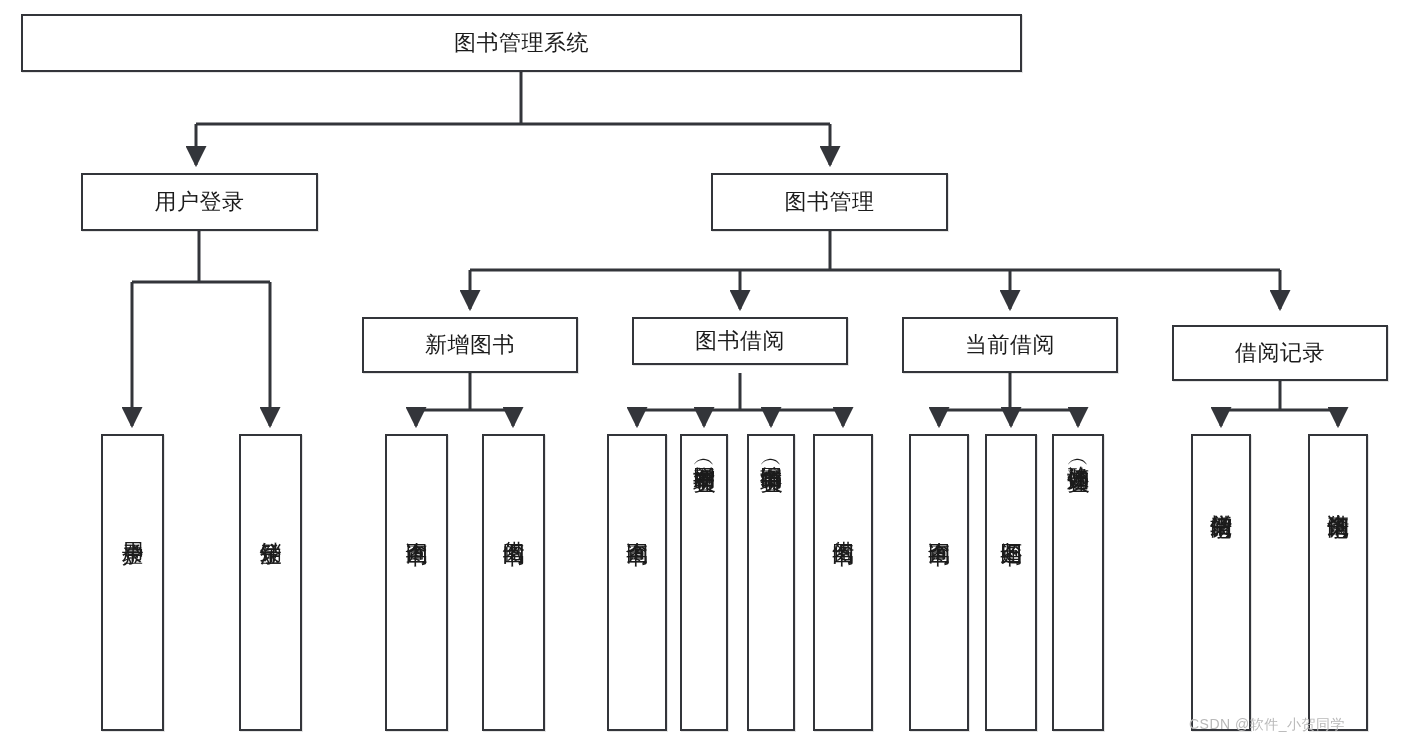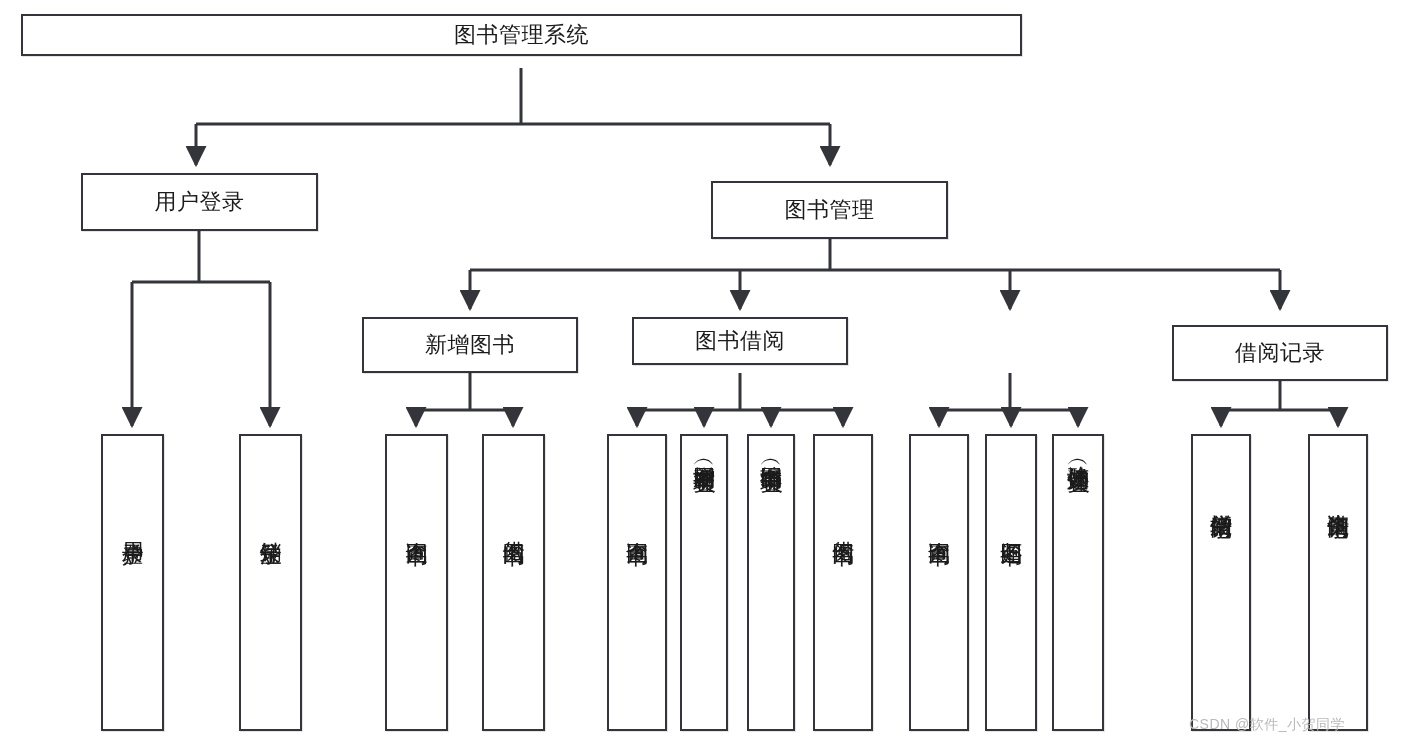--- a/index.html
+++ b/index.html
@@ -125,37 +125,40 @@
       <path d="M 1011 410 L 1011 426" marker-end="url(#arrow)"></path>
       <path d="M 1078 410 L 1078 426" marker-end="url(#arrow)"></path>
 
       <path d="M 1280 373 L 1280 410"></path>
       <path d="M 1221 410 L 1338 410"></path>
       <path d="M 1221 410 L 1221 426" marker-end="url(#arrow)"></path>
       <path d="M 1338 410 L 1338 426" marker-end="url(#arrow)"></path>
     </g>
   </svg>
 
-  <div class="node" style="left:21px; top:14px; width:1001px; height:42px;">
+  <div class="node" style="left:21px; top:14px; width:1001px; height:58px;">
     <span class="label">图书管理系统</span>
   </div>
 
   <div class="node" style="left:81px; top:173px; width:237px; height:58px;">
     <span class="label">用户登录</span>
   </div>
-  <div class="node" style="left:711px; top:173px; width:237px; height:58px;margin-top:8px;">
+  <div class="node" style="left:711px; top:173px; width:237px; height:58px;">
     <span class="label">图书管理</span>
   </div>
 
   <div class="node" style="left:362px; top:317px; width:216px; height:56px;">
     <span class="label">新增图书</span>
   </div>
   <div class="node" style="left:632px; top:317px; width:216px; height:48px;">
     <span class="label">图书借阅</span>
   </div>
+  <div class="node" style="left:902px; top:317px; width:216px; height:56px;">
+    <span class="label">当前借阅</span>
+  </div>
   <div class="node" style="left:1172px; top:317px; width:216px; height:56px;margin-top:8px;">
     <span class="label">借阅记录</span>
   </div>
 
   <div class="node leaf mid" style="left:101px; top:434px; width:63px; height:297px;">
     <span class="label">用户登录</span>
   </div>
   <div class="node leaf mid" style="left:239px; top:434px; width:63px; height:297px;">
     <span class="label">注销登录</span>
   </div>

